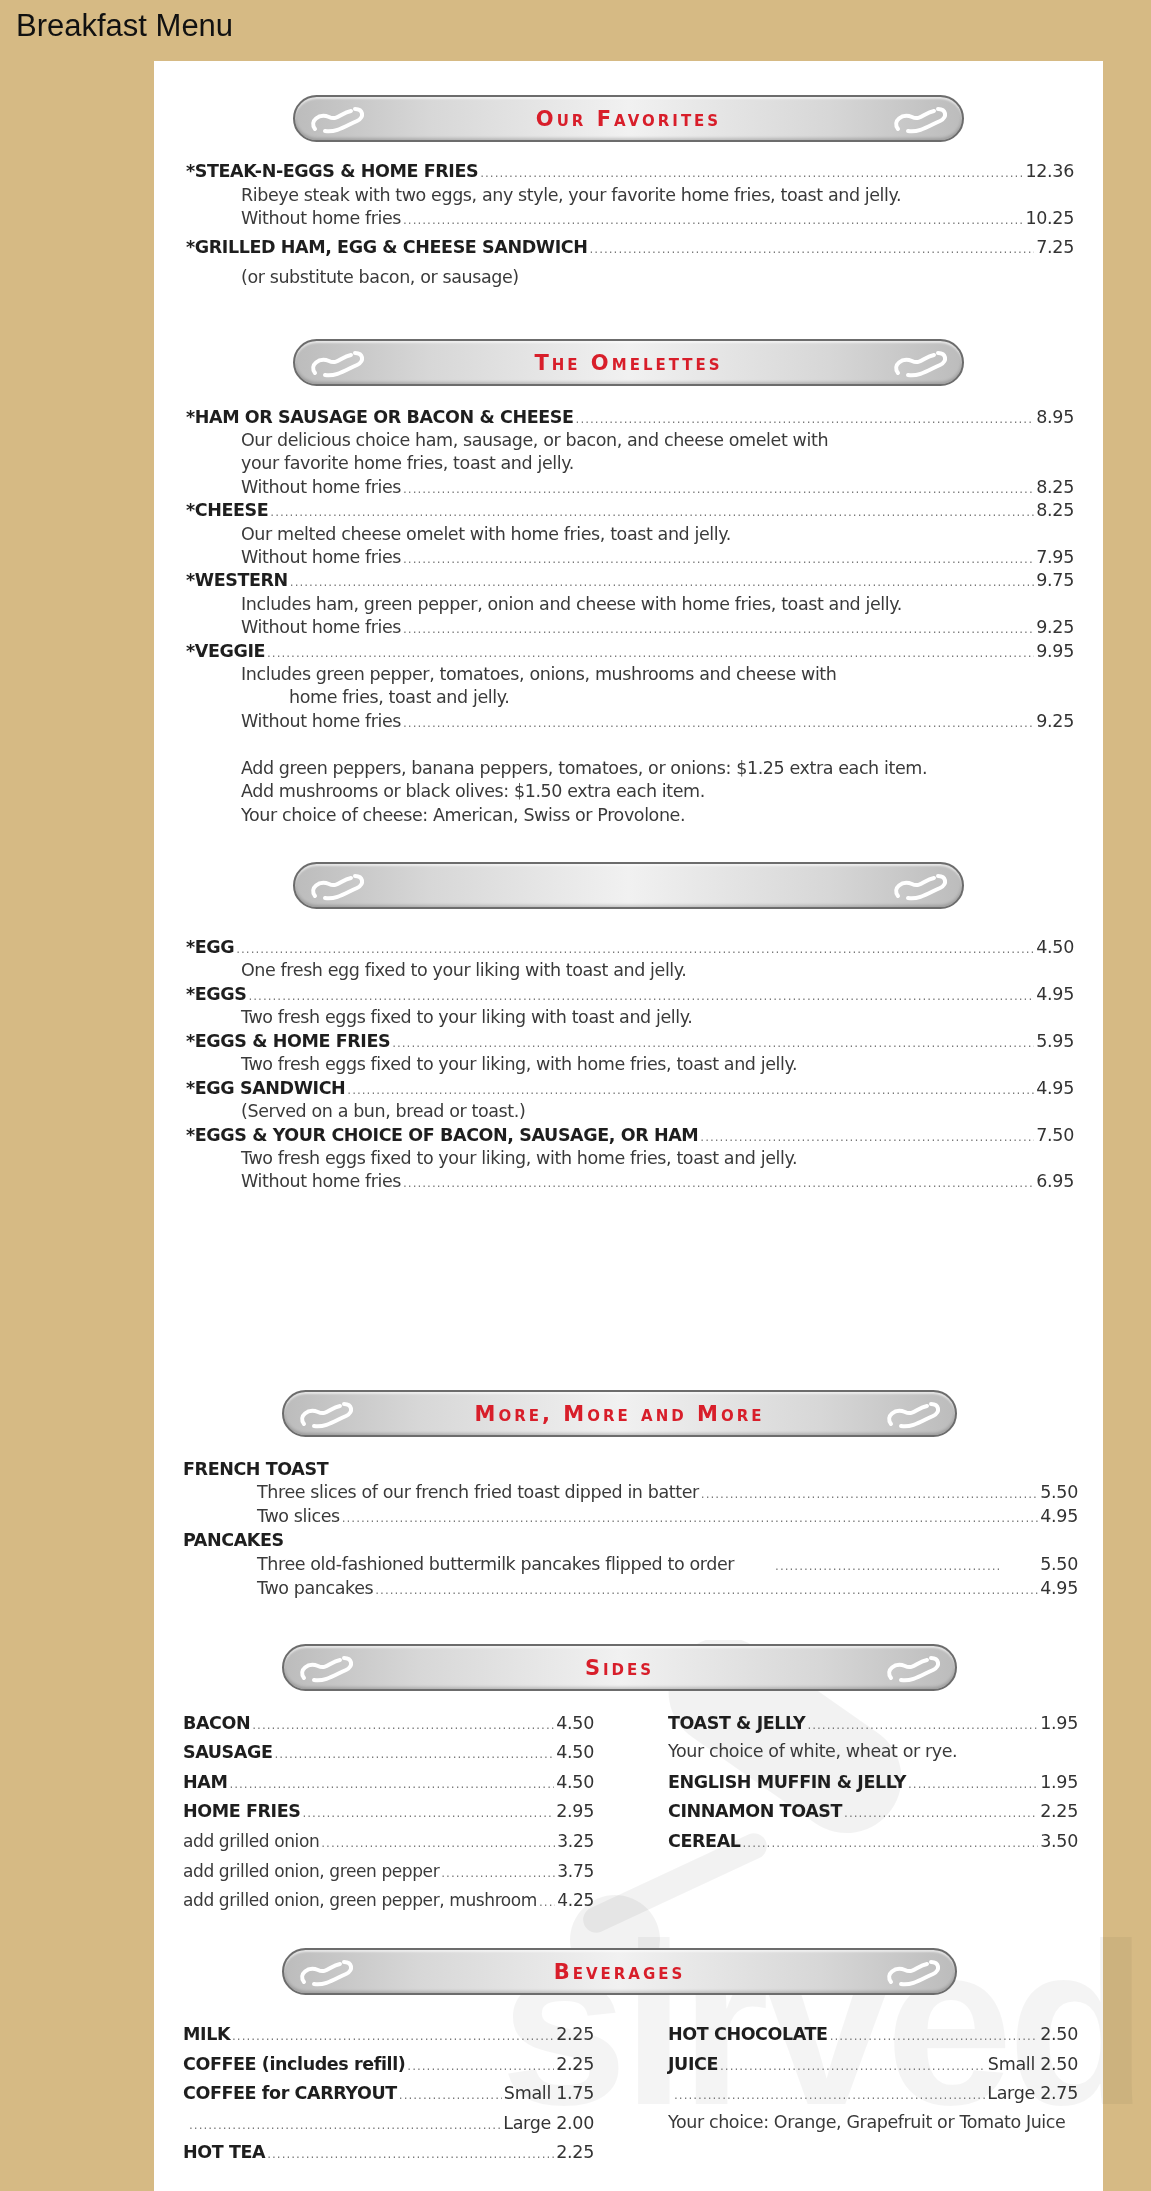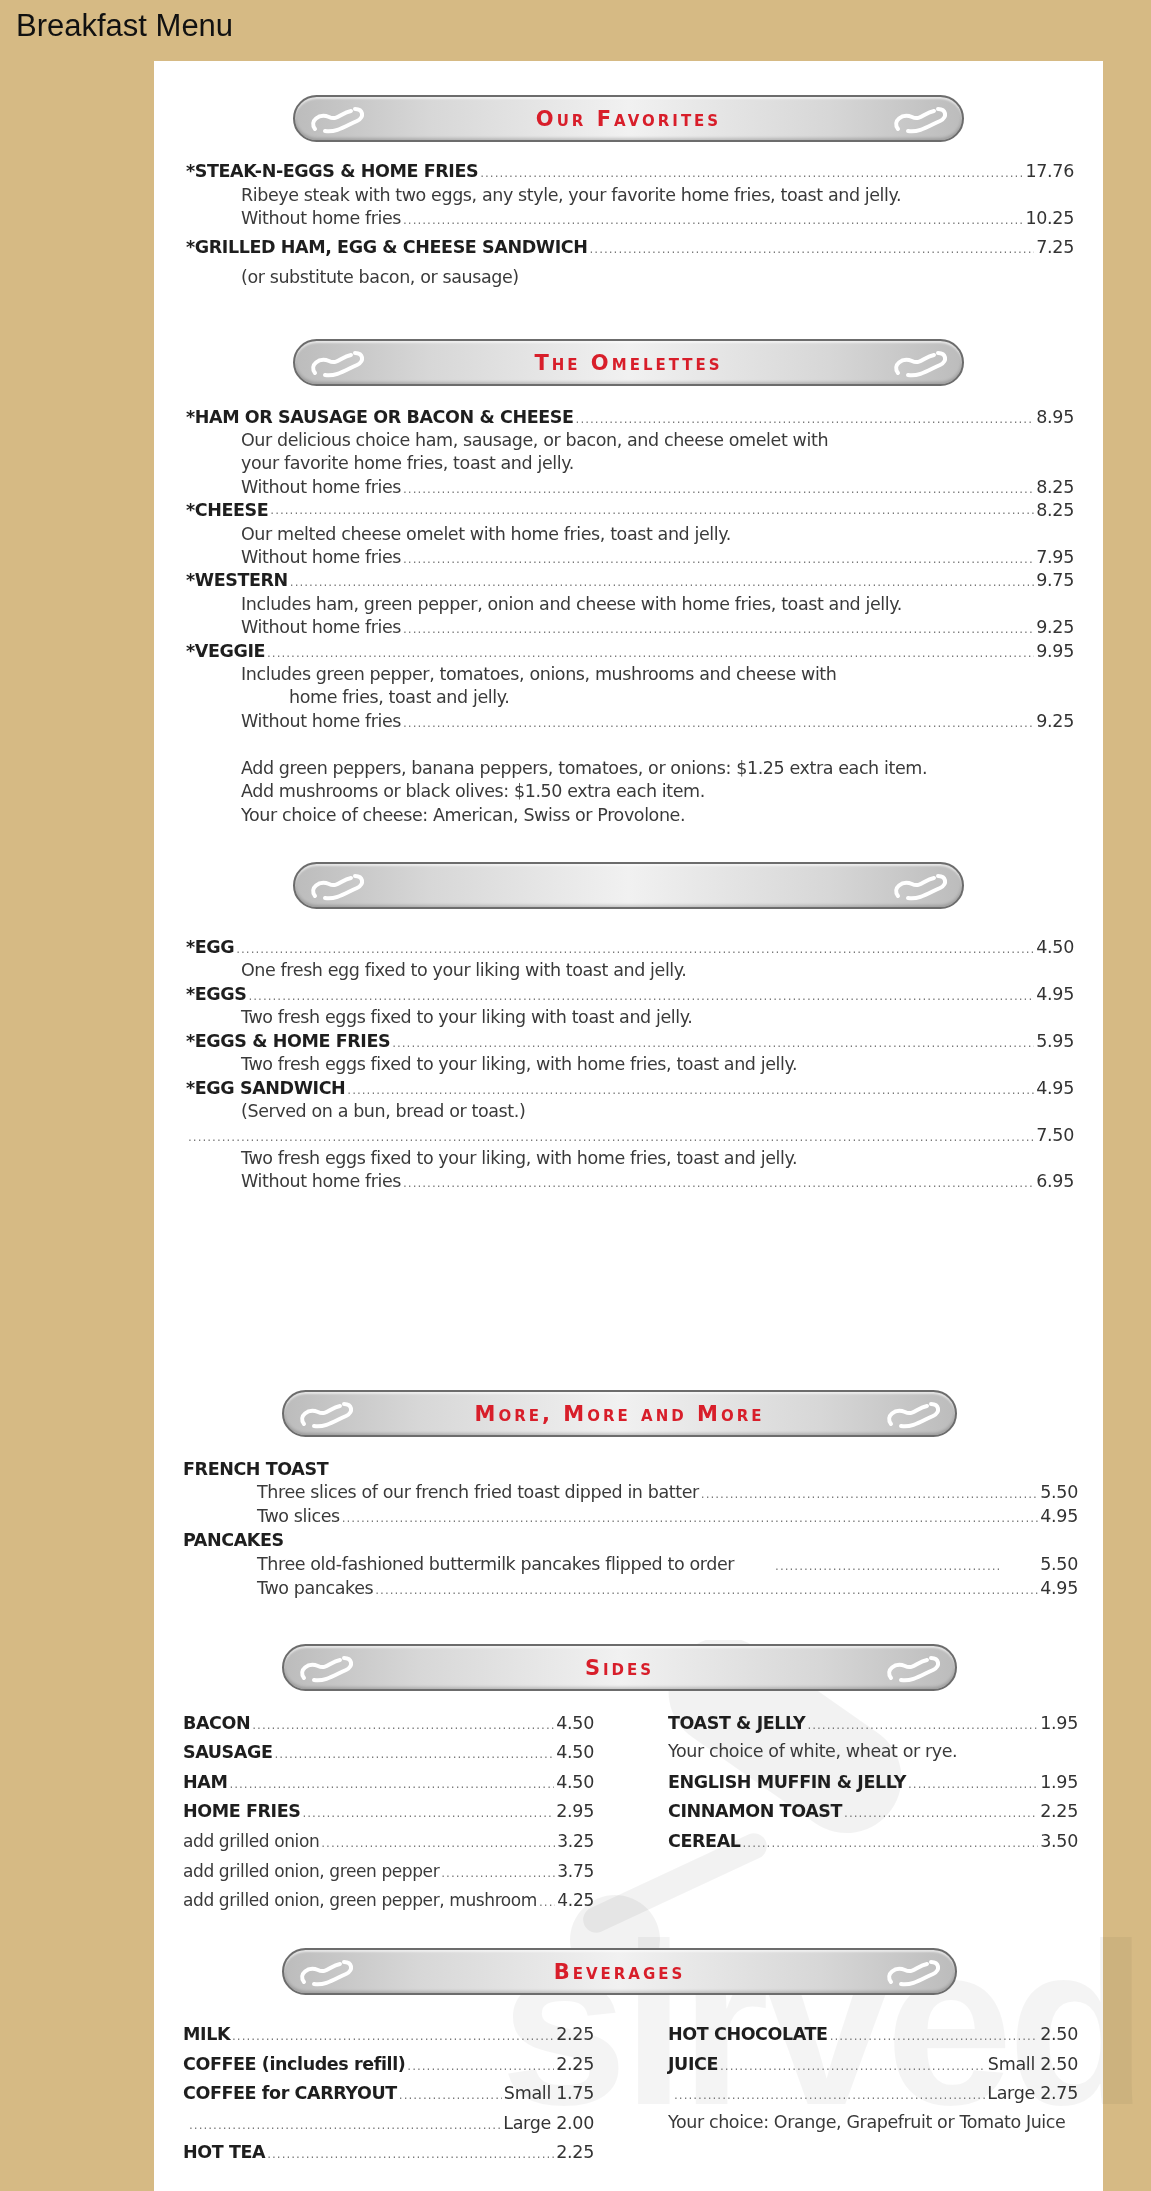--- a/index.html
+++ b/index.html
@@ -49,21 +49,21 @@
     </svg>
   <div class="btitle">Our Favorites</div>
   <svg class="swirl right" viewBox="0 0 60 32">
       <path d="M8 26 C2 18,12 10,22 14 C30 18,34 10,44 8 M18 28 C30 30,40 22,50 18 C58 14,56 6,48 6" fill="none" stroke="#fff" stroke-width="4" stroke-linecap="round"></path>
     </svg>
 </div>
 
 <div class="row" style="left:186px; top:160px; width:888px;">
   <span class="name">*STEAK-N-EGGS &amp; HOME FRIES</span>
     <span class="leader"></span>
-    <span class="price">17.76</span>
+    <span class="price">12.36</span>
 </div>
 <div class="desc" style="left:241px; top:184px;">Ribeye steak with two eggs, any style, your favorite home fries, toast and jelly.</div>
 <div class="row" style="left:241px; top:207px; width:833px;">
   <span class="name light">Without home fries</span>
     <span class="leader"></span>
     <span class="price">10.25</span>
 </div>
 <div class="row" style="left:186px; top:236px; width:888px;">
   <span class="name">*GRILLED HAM, EGG &amp; CHEESE SANDWICH</span>
     <span class="leader"></span>
@@ -86,21 +86,21 @@
     <span class="leader"></span>
     <span class="price">8.95</span>
 </div>
 <div class="desc" style="left:241px; top:429px;">Our delicious choice ham, sausage, or bacon, and cheese omelet with</div>
 <div class="desc" style="left:241px; top:452px;">your favorite home fries, toast and jelly.</div>
 <div class="row" style="left:241px; top:476px; width:833px;">
   <span class="name light">Without home fries</span>
     <span class="leader"></span>
     <span class="price">8.25</span>
 </div>
-<div class="row" style="left:186px; top:499px; width:888px;align-items:center;">
+<div class="row" style="left:186px; top:499px; width:888px;">
   <span class="name">*CHEESE</span>
     <span class="leader"></span>
     <span class="price">8.25</span>
 </div>
 <div class="desc" style="left:241px; top:523px;">Our melted cheese omelet with home fries, toast and jelly.</div>
 <div class="row" style="left:241px; top:546px; width:833px;">
   <span class="name light">Without home fries</span>
     <span class="leader"></span>
     <span class="price">7.95</span>
 </div>
@@ -158,20 +158,21 @@
     <span class="price">5.95</span>
 </div>
 <div class="desc" style="left:241px; top:1053px;">Two fresh eggs fixed to your liking, with home fries, toast and jelly.</div>
 <div class="row" style="left:186px; top:1077px; width:888px;">
   <span class="name">*EGG SANDWICH</span>
     <span class="leader"></span>
     <span class="price">4.95</span>
 </div>
 <div class="desc" style="left:241px; top:1100px;">(Served on a bun, bread or toast.)</div>
 <div class="row" style="left:186px; top:1124px; width:888px;">
+  <span class="name">*EGGS &amp; YOUR CHOICE OF BACON, SAUSAGE, OR HAM</span>
     <span class="leader"></span>
     <span class="price">7.50</span>
 </div>
 <div class="desc" style="left:241px; top:1147px;">Two fresh eggs fixed to your liking, with home fries, toast and jelly.</div>
 <div class="row" style="left:241px; top:1170px; width:833px;">
   <span class="name light">Without home fries</span>
     <span class="leader"></span>
     <span class="price">6.95</span>
 </div>
 

